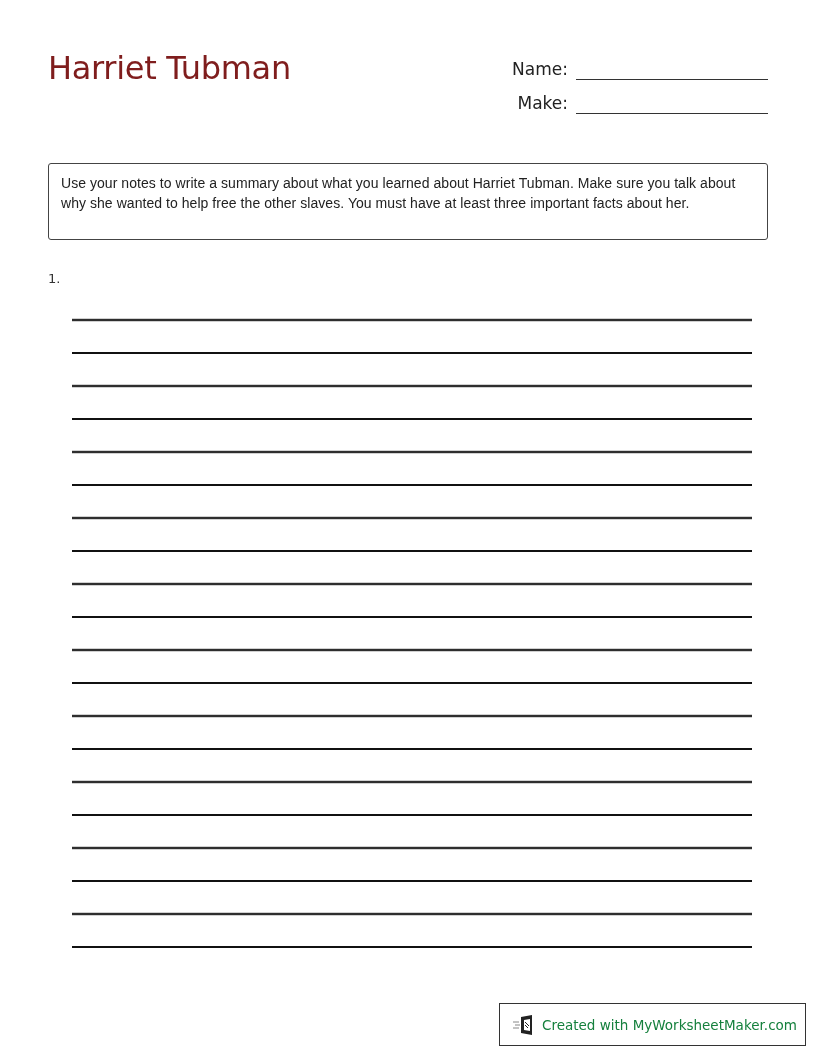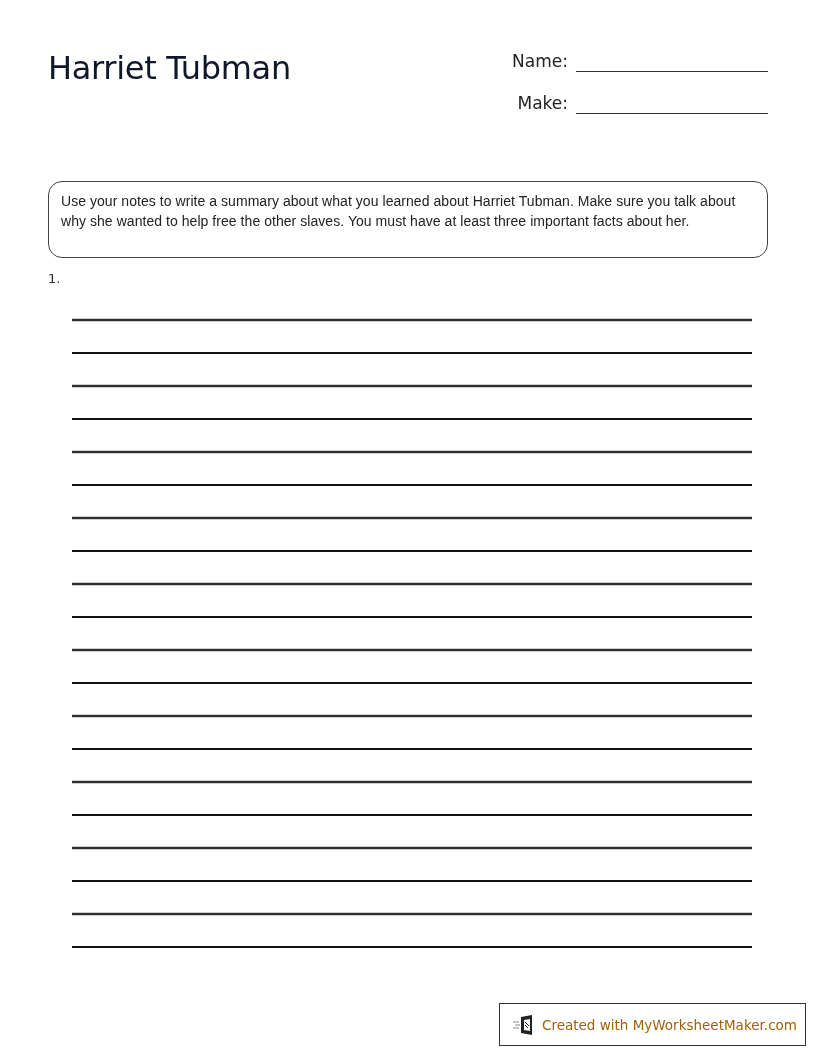--- a/index.html
+++ b/index.html
@@ -1,37 +1,37 @@
 <!DOCTYPE html>
 <html><head>
   <meta charset="utf-8">
   <style>
     * { margin: 0; padding: 0; box-sizing: border-box; }
     html, body { width: 816px; height: 1056px; background: #ffffff; }
     body { position: relative; font-family: "DejaVu Sans", sans-serif; color: #222222; overflow: hidden; }
 
     .title {
       position: absolute; left: 48px; top: 49px;
-      font-size: 32px; font-weight: normal; color: #0f172a;
+      font-size: 32px; font-weight: normal; color: #7f1d1d;
       letter-spacing: -0.3px;
       font-family: "DejaVu Sans", sans-serif;
     }
 
     .field-row { position: absolute; right: 48px; display: flex; align-items: flex-end; }
-    .field-row.name { top: 48px; }
+    .field-row.name { top: 56px; }
     .field-row.date { top: 90px; }
     .field-label {
       font-size: 17px; color: #222222; text-align: right; width: 70px; margin-right: 8px;
       line-height: 22px;
     }
     .field-line { width: 192px; height: 24px; border-bottom: 1.5px solid #333333; }
 
     .instructions {
-      position: absolute; left: 48px; top: 181px; width: 720px; height: 77px;
-      border: 1.3px solid #444444; border-radius: 14px;
+      position: absolute; left: 48px; top: 163px; width: 720px; height: 77px;
+      border: 1.3px solid #444444; border-radius: 3px;
       padding: 10px 12px;
       font-family: "Liberation Sans", sans-serif;
       font-size: 14px; line-height: 19.5px; color: #222222;
       letter-spacing: 0.05px;
     }
 
     .qnum {
       position: absolute; left: 48px; top: 271px;
       font-size: 13px; color: #333333;
     }
@@ -39,21 +39,21 @@
     .lines { position: absolute; left: 72px; top: 319px; width: 680px; }
     .write-line {
       position: absolute; left: 0; width: 680px; height: 2px; background: #111111;
     }
     .write-line.odd { background: #2e2e2e; box-shadow: 0 -1px 0 #d0d0d0, 0 1px 0 #d0d0d0; }
 
     .footer {
       position: absolute; left: 499px; top: 1003px; width: 307px; height: 43px;
       border: 1.3px solid #333333;
       display: flex; align-items: center; padding-left: 12px;
-      font-size: 13.5px; color: #a16207;
+      font-size: 13.5px; color: #15803d;
     }
     .footer-icon { width: 24px; height: 22px; margin-right: 6px; display: inline-block; }
   </style>
 </head>
 <body>
 
 <h1 class="title">Harriet Tubman</h1>
 
 <div class="field-row name">
   <span class="field-label">Name:</span>

